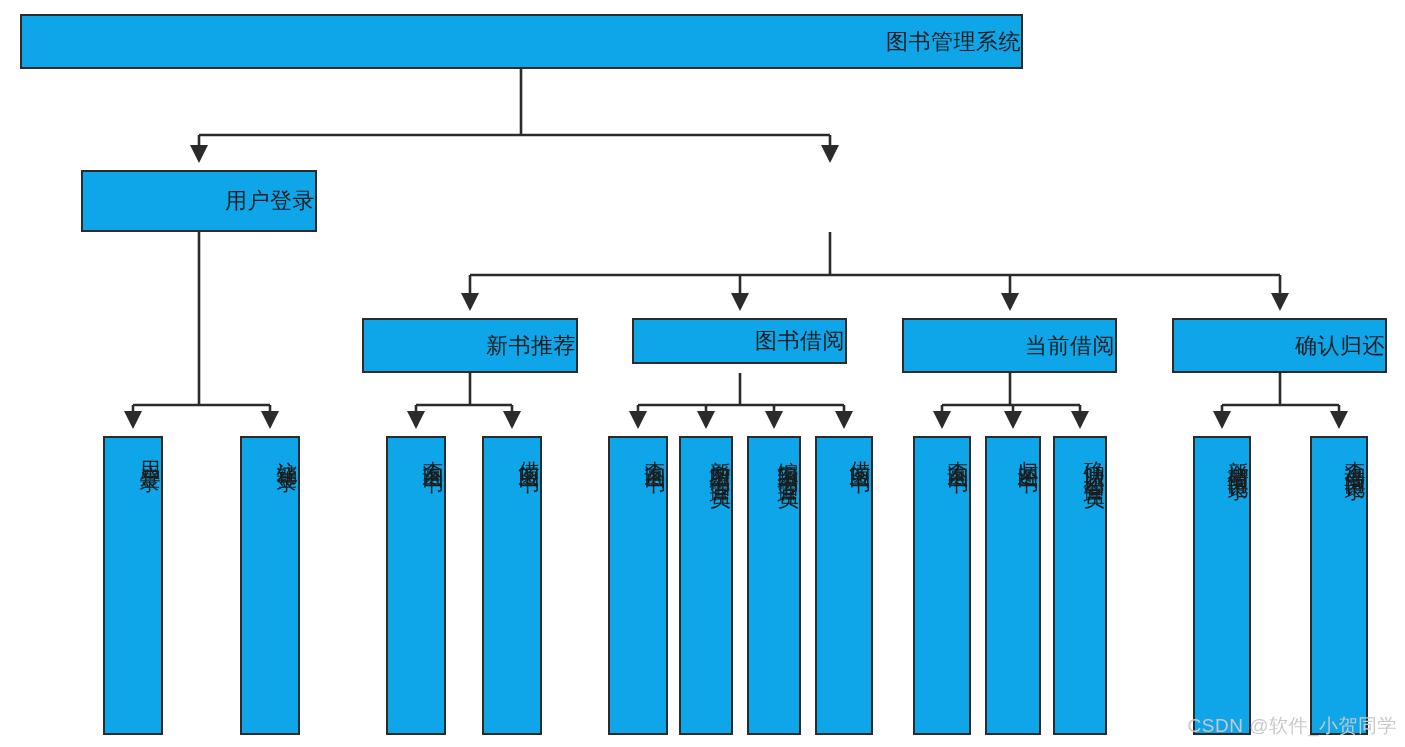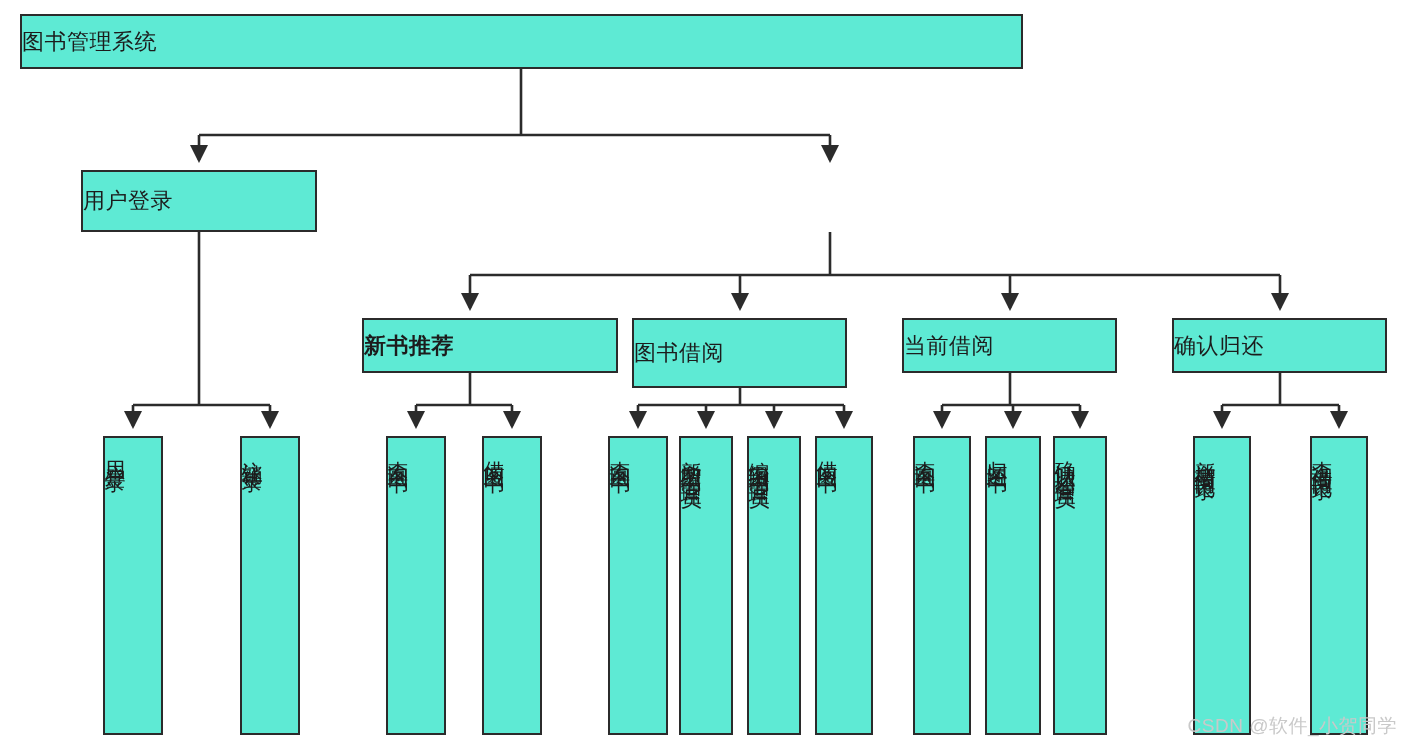--- a/index.html
+++ b/index.html
@@ -21,25 +21,25 @@
     position: absolute;
     left: 0;
     top: 0;
     width: 1405px;
     height: 747px;
     pointer-events: none;
   }
   .node {
     position: absolute;
     box-sizing: border-box;
-    background: #5eead4;
+    background: #0ea5e9;
     border: 2.5px solid #2b2b2b;
     display: flex;
     align-items: center;
-    justify-content: flex-start;
+    justify-content: flex-end;
     z-index: 2;
   }
   .node-label {
     color: #1c1c1c;
     line-height: 1.05;
     text-align: center;
     white-space: pre;
   }
   
   .node.h .node-label {
@@ -129,24 +129,24 @@
   </svg>
 
   <div class="node h root" style="left:20px; top:14px; width:1003px; height:55px;">
     <span class="node-label">图书管理系统</span>
   </div>
 
   <div class="node h" style="left:81px; top:170px; width:236px; height:62px;">
     <span class="node-label">用户登录</span>
   </div>
 
-  <div class="node h" style="left:362px; top:318px; width:256px; height:55px;font-weight:bold;">
+  <div class="node h" style="left:362px; top:318px; width:216px; height:55px;">
     <span class="node-label">新书推荐</span>
   </div>
-  <div class="node h" style="left:632px; top:318px; width:215px; height:70px;">
+  <div class="node h" style="left:632px; top:318px; width:215px; height:46px;">
     <span class="node-label">图书借阅</span>
   </div>
   <div class="node h" style="left:902px; top:318px; width:215px; height:55px;">
     <span class="node-label">当前借阅</span>
   </div>
   <div class="node h" style="left:1172px; top:318px; width:215px; height:55px;">
     <span class="node-label">确认归还</span>
   </div>
 
   <div class="node v" style="left:103px; top:436px; width:60px; height:299px;">

